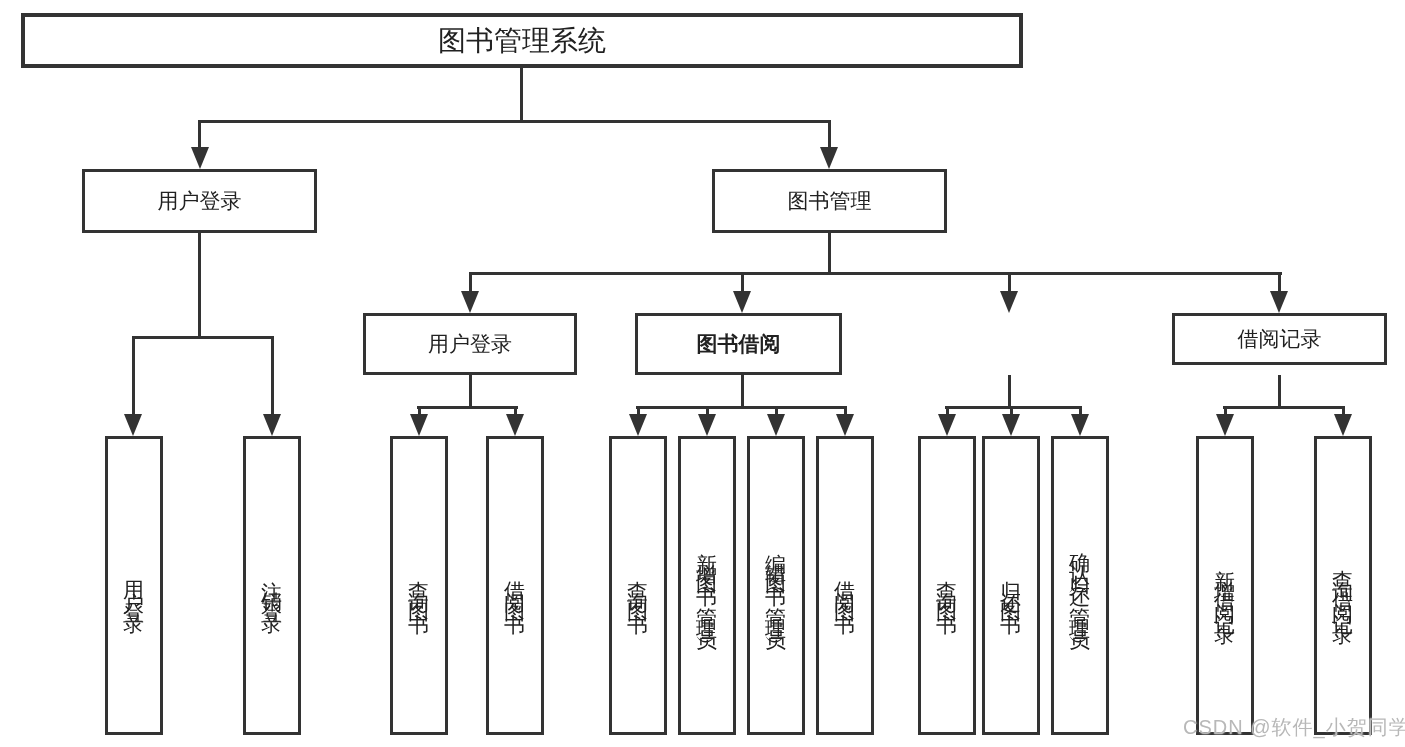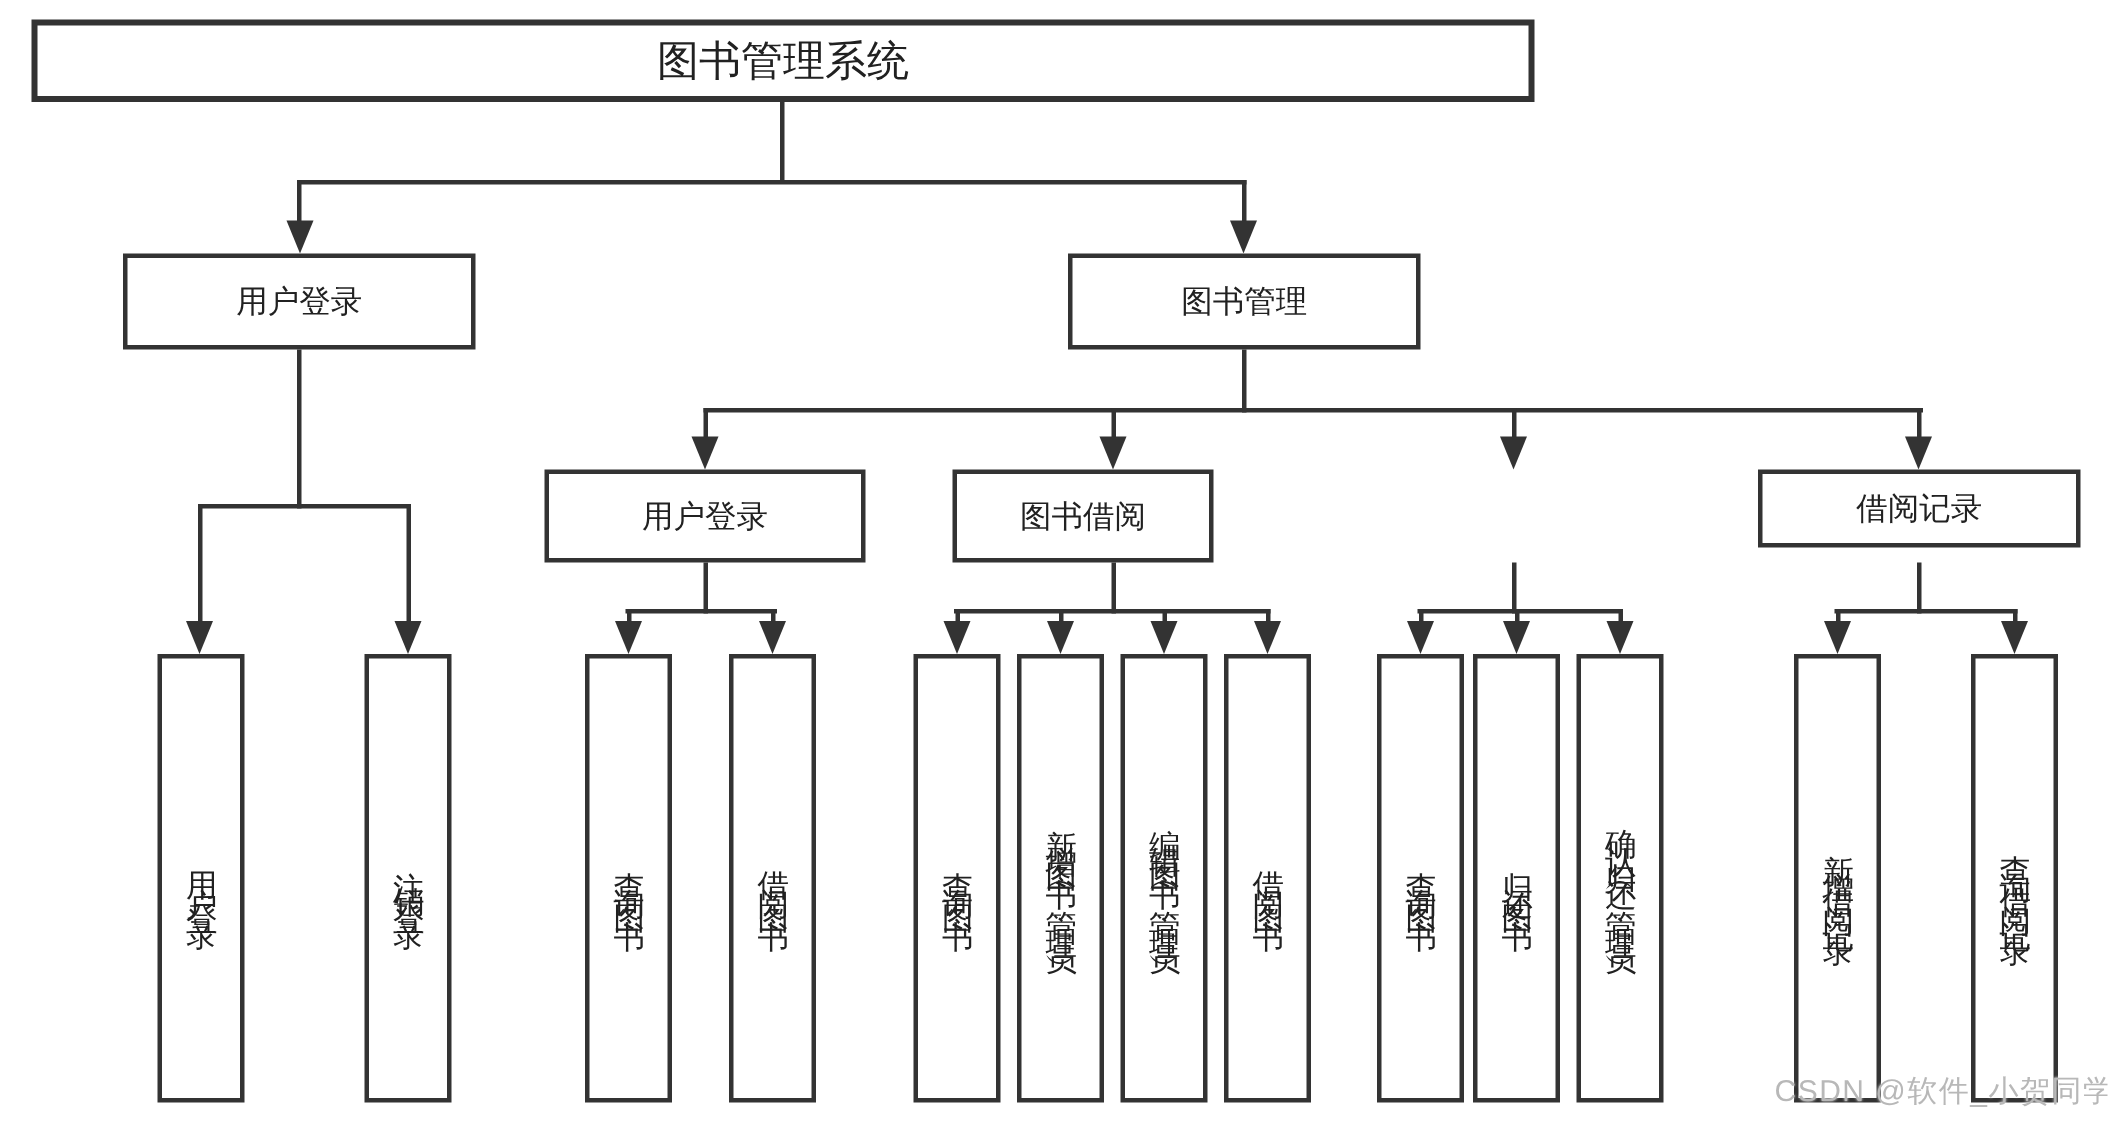--- a/index.html
+++ b/index.html
@@ -94,21 +94,21 @@
   <div class="line" style="left:741px; top:272px; width:3px; height:21px;"></div>
   <div class="arrowhead" style="left:733px; top:291px;"></div>
   <div class="line" style="left:1008px; top:272px; width:3px; height:21px;"></div>
   <div class="arrowhead" style="left:1000px; top:291px;"></div>
   <div class="line" style="left:1278px; top:272px; width:3px; height:21px;"></div>
   <div class="arrowhead" style="left:1270px; top:291px;"></div>
 
   <div class="box hbox" style="left:363px; top:313px; width:214px; height:62px;">
     <span>用户登录</span>
   </div>
-  <div class="box hbox" style="left:635px; top:313px; width:174px; height:62px;">
+  <div class="box hbox" style="left:635px; top:313px; width:207px; height:62px;font-weight:bold;">
     <span>图书借阅</span>
   </div>
   <div class="box hbox" style="left:1172px; top:313px; width:215px; height:52px;">
     <span>借阅记录</span>
   </div>
 
   <div class="line" style="left:469px; top:375px; width:3px; height:34px;"></div>
   <div class="line" style="left:417px; top:406px; width:101px; height:3px;"></div>
   <div class="line" style="left:418px; top:406px; width:3px; height:12px;"></div>
   <div class="arrowhead" style="left:410px; top:414px;"></div>

